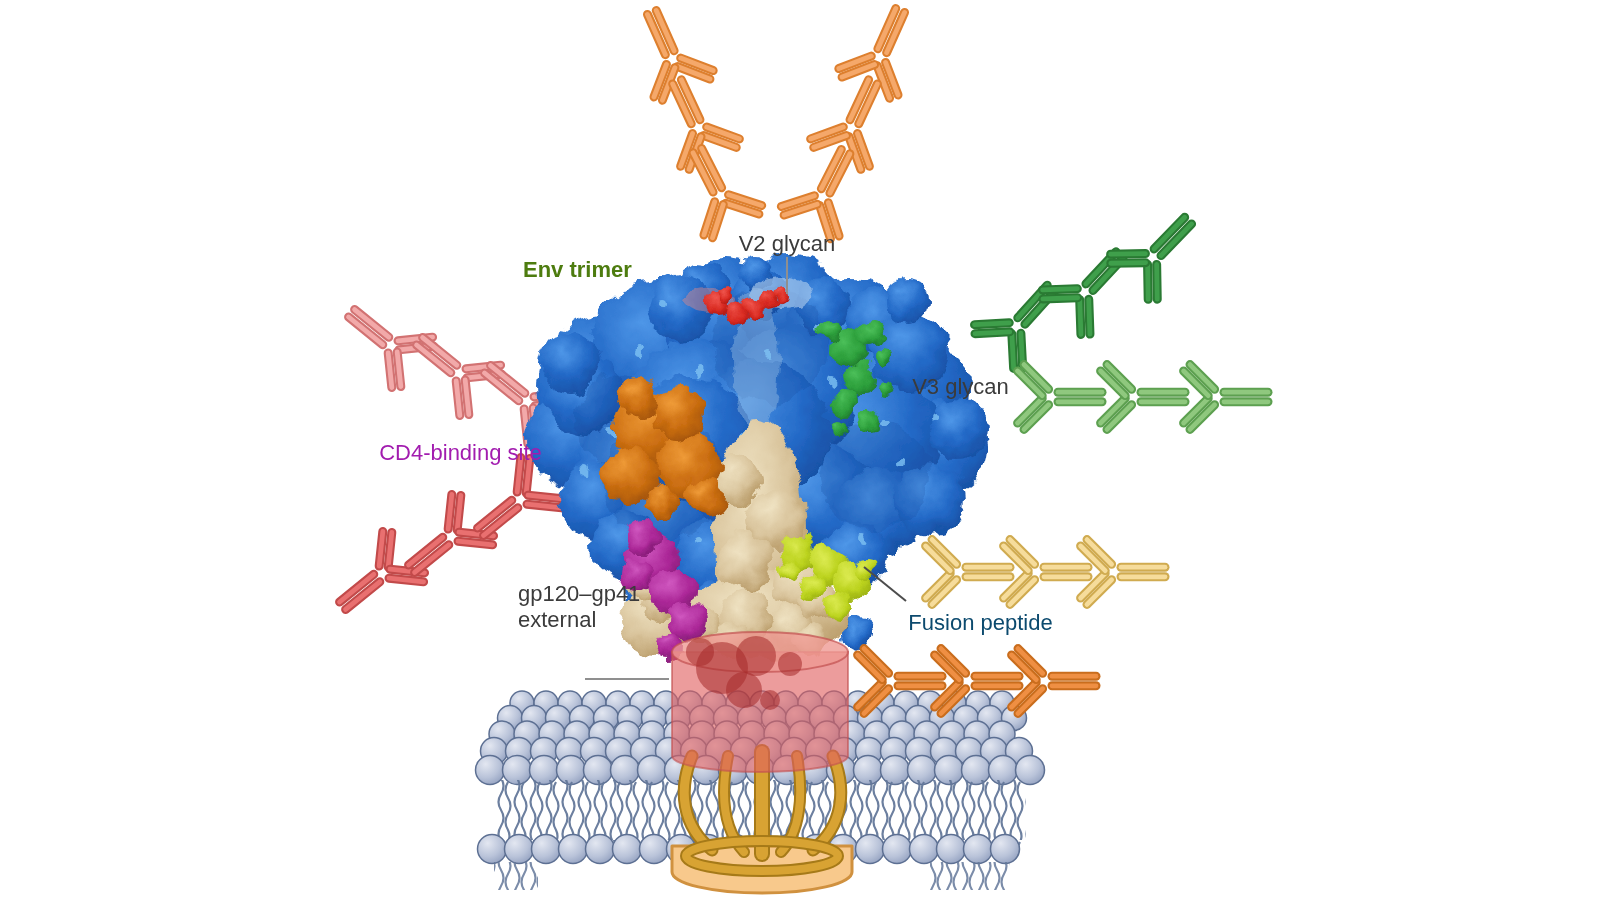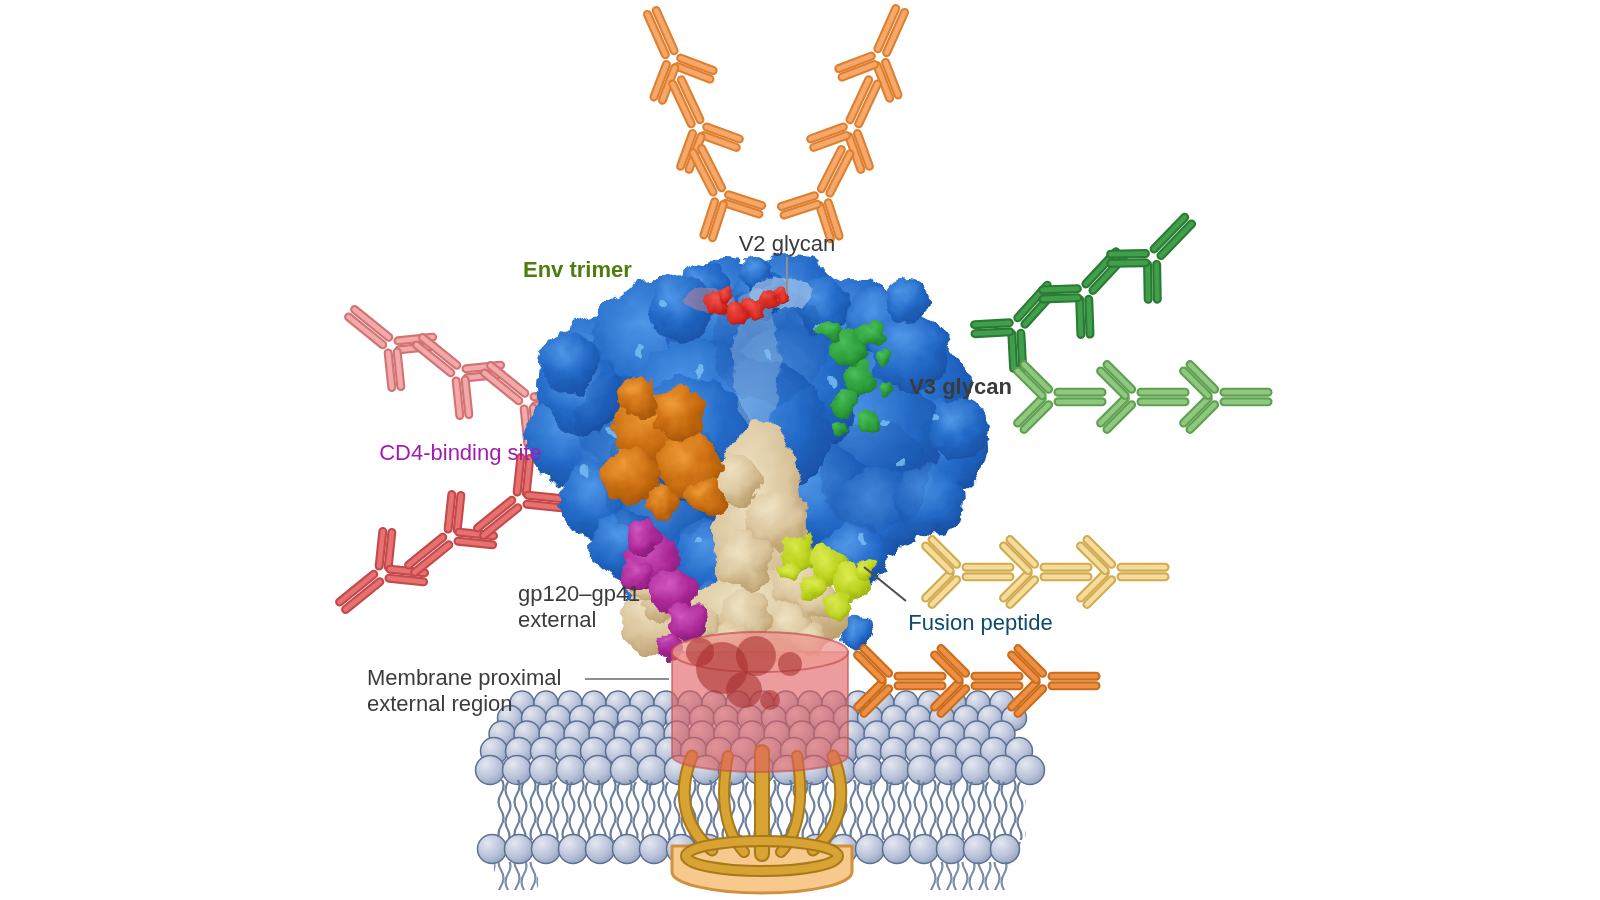--- a/index.html
+++ b/index.html
@@ -698,29 +698,25 @@
       <line x1="787" y1="257" x2="787" y2="294" stroke="#8f8f8f" stroke-width="2"></line>
       <line x1="585" y1="679" x2="669" y2="679" stroke="#8f8f8f" stroke-width="2"></line>
       <line x1="864" y1="567" x2="906" y2="601" stroke="#4c4c4c" stroke-width="2"></line>
     </g>
   </svg>
 
   <div class="lbl bold" style="left: 523px; top: 257px; width: 130px; text-align: left; color: #4d7c0f;">Env trimer</div>
 
   <div class="lbl" style="left: 717px; top: 231px; width: 140px; text-align: center; color: rgb(59, 59, 59);">V2 glycan</div>
 
-  <div class="lbl" style="left: 893px; top: 374px; width: 135px; text-align: center; color: rgb(59, 59, 59); font-weight: bold;">V3 glycan</div>
+  <div class="lbl" style="left: 893px; top: 374px; width: 135px; text-align: center; color: rgb(59, 59, 59);">V3 glycan</div>
 
   <div class="lbl" style="left: 358px; top: 440px; width: 205px; text-align: center; color: #a21caf;">CD4-binding site</div>
 
   <div class="lbl" style="left: 518px; top: 581px; color: rgb(59, 59, 59);">
     <div>gp120–gp41</div>
     <div>external</div>
   </div>
 
   <div class="lbl" style="left: 878px; top: 610px; width: 205px; text-align: center; color: #0c4a6e;">Fusion peptide</div>
 
-  <div class="lbl" style="left: 367px; top: 665px; color: rgb(59, 59, 59);">
-    <div>Membrane proximal</div>
-    <div>external region</div>
-  </div>
 
 </div>
 
 </body></html>

